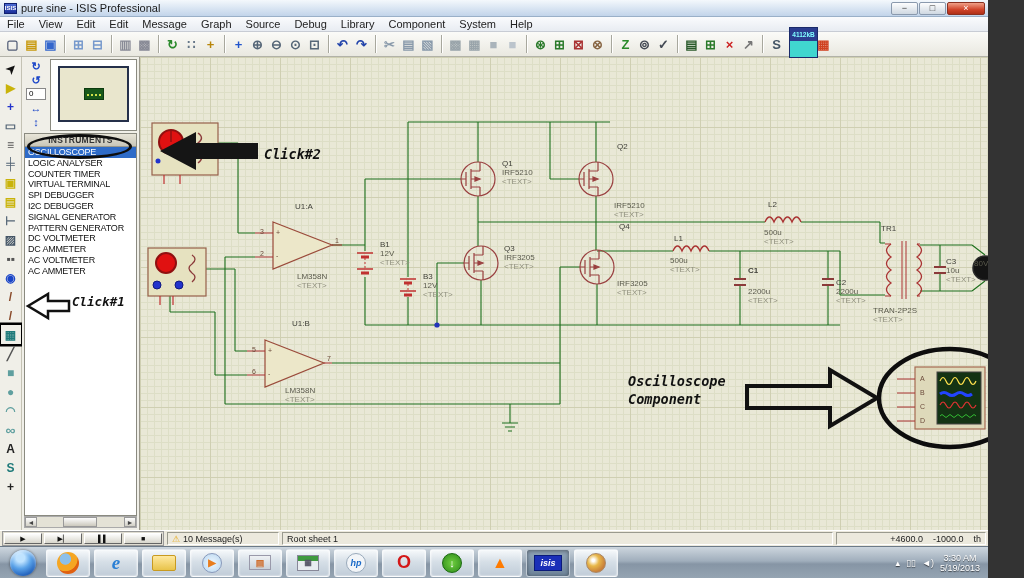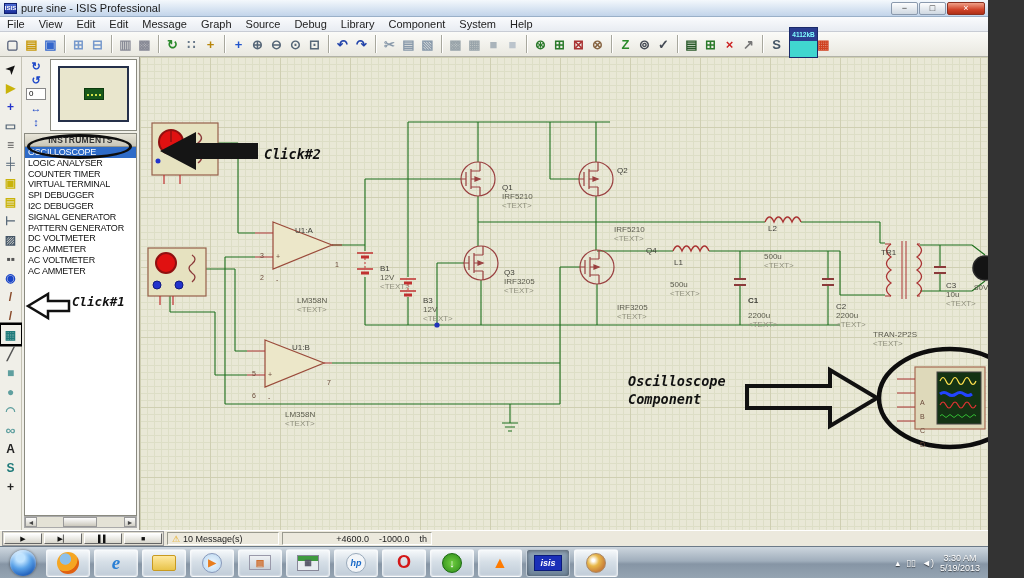--- a/index.html
+++ b/index.html
@@ -52,21 +52,21 @@
   
   .canvas{position:relative;flex:1;background-color:#e9e8d6;
     background-image:
       linear-gradient(to right,#cfcfb2 1px,transparent 1px),
       linear-gradient(to bottom,#cfcfb2 1px,transparent 1px),
       linear-gradient(to right,#dddec6 1px,transparent 1px),
       linear-gradient(to bottom,#dddec6 1px,transparent 1px);
     background-size:70px 70px,70px 70px,7px 7px,7px 7px;overflow:hidden;}
   .sch-svg{position:absolute;left:0;top:0;pointer-events:none;}
   .labels{position:absolute;inset:0;pointer-events:none;}
-  .sch{position:absolute;font-size:8px;line-height:9px;white-space:nowrap;font-family:"Liberation Sans",sans-serif;margin-top:24px;}
+  .sch{position:absolute;font-size:8px;line-height:9px;white-space:nowrap;font-family:"Liberation Sans",sans-serif;}
   .sch.ref{color:#41413a;}
   .sch.val{color:#5a5a4c;}
   .sch.hid{color:#90907e;}
   .sch.pin{color:#6b4a3a;font-size:7px;}
   .watermark{position:absolute;left:78px;top:13px;font:bold italic 20px "DejaVu Sans Mono",monospace;color:#2eb2e8;letter-spacing:1.5px;white-space:nowrap;}
   .click2-text{position:absolute;left:124px;top:89px;font:bold italic 13.5px "DejaVu Sans Mono",monospace;color:#111;}
   .osc-text{position:absolute;left:488px;top:315px;font:bold italic 13.5px "DejaVu Sans Mono",monospace;color:#111;line-height:18px;}
   
   .statusbar{height:16px;background:#ece9dd;border-top:1px solid #fff;display:flex;align-items:center;padding:1px 2px;gap:3px;font-size:9px;color:#222;}
   .simgrp{display:flex;gap:2px;border:1px solid #999;padding:1px;background:#e0ddd2;}
@@ -394,30 +394,30 @@
           <div class="sch hid" style="left: 283px; top: 233px;">&lt;TEXT&gt;</div>
           <div class="sch ref" style="left: 362px; top: 102px;">Q1</div>
           <div class="sch val" style="left: 362px; top: 111px;">IRF5210</div>
           <div class="sch hid" style="left: 362px; top: 120px;">&lt;TEXT&gt;</div>
           <div class="sch ref" style="left: 477px; top: 85px;">Q2</div>
           <div class="sch val" style="left: 474px; top: 144px;">IRF5210</div>
           <div class="sch hid" style="left: 474px; top: 153px;">&lt;TEXT&gt;</div>
           <div class="sch ref" style="left: 364px; top: 187px;">Q3</div>
           <div class="sch val" style="left: 364px; top: 196px;">IRF3205</div>
           <div class="sch hid" style="left: 364px; top: 205px;">&lt;TEXT&gt;</div>
-          <div class="sch ref" style="left: 506px; top: 165px; text-align: right;">Q4</div>
+          <div class="sch ref" style="left: 479px; top: 165px; text-align: right;">Q4</div>
           <div class="sch val" style="left: 477px; top: 222px;">IRF3205</div>
           <div class="sch hid" style="left: 477px; top: 231px;">&lt;TEXT&gt;</div>
           <div class="sch ref" style="left: 534px; top: 177px;">L1</div>
           <div class="sch val" style="left: 530px; top: 199px;">500u</div>
           <div class="sch hid" style="left: 530px; top: 208px;">&lt;TEXT&gt;</div>
           <div class="sch ref" style="left: 628px; top: 143px;">L2</div>
           <div class="sch val" style="left: 624px; top: 171px;">500u</div>
           <div class="sch hid" style="left: 624px; top: 180px;">&lt;TEXT&gt;</div>
-          <div class="sch ref" style="left: 608px; top: 215px; font-weight: bold;">C1</div>
+          <div class="sch ref" style="left: 608px; top: 209px; font-weight: bold;">C1</div>
           <div class="sch val" style="left: 608px; top: 230px;">2200u</div>
           <div class="sch hid" style="left: 608px; top: 239px;">&lt;TEXT&gt;</div>
           <div class="sch ref" style="left: 696px; top: 221px;">C2</div>
           <div class="sch val" style="left: 696px; top: 230px;">2200u</div>
           <div class="sch hid" style="left: 696px; top: 239px;">&lt;TEXT&gt;</div>
           <div class="sch ref" style="left: 741px; top: 167px;">TR1</div>
           <div class="sch val" style="left: 733px; top: 249px;">TRAN-2P2S</div>
           <div class="sch hid" style="left: 733px; top: 258px;">&lt;TEXT&gt;</div>
           <div class="sch ref" style="left: 806px; top: 200px;">C3</div>
           <div class="sch val" style="left: 806px; top: 209px;">10u</div>
@@ -443,20 +443,23 @@
     <div class="simgrp">
         <span class="sim">▶</span>
         <span class="sim">▶▏</span>
         <span class="sim">▌▌</span>
         <span class="sim">■</span>
       </div>
     <div class="panel p-msg">
       <span class="warn">⚠</span>
       <span>10 Message(s)</span>
     </div>
+    <div class="panel p-sheet">
+      <span>Root sheet 1</span>
+    </div>
     <div class="panel p-coord">
       <span>+4600.0</span>
       <span>-1000.0</span>
       <span>th</span>
     </div>
   </div>
 
   <div class="taskbar">
     <span style="display:flex;align-items:center;">
         <span class="tk tk-start">

